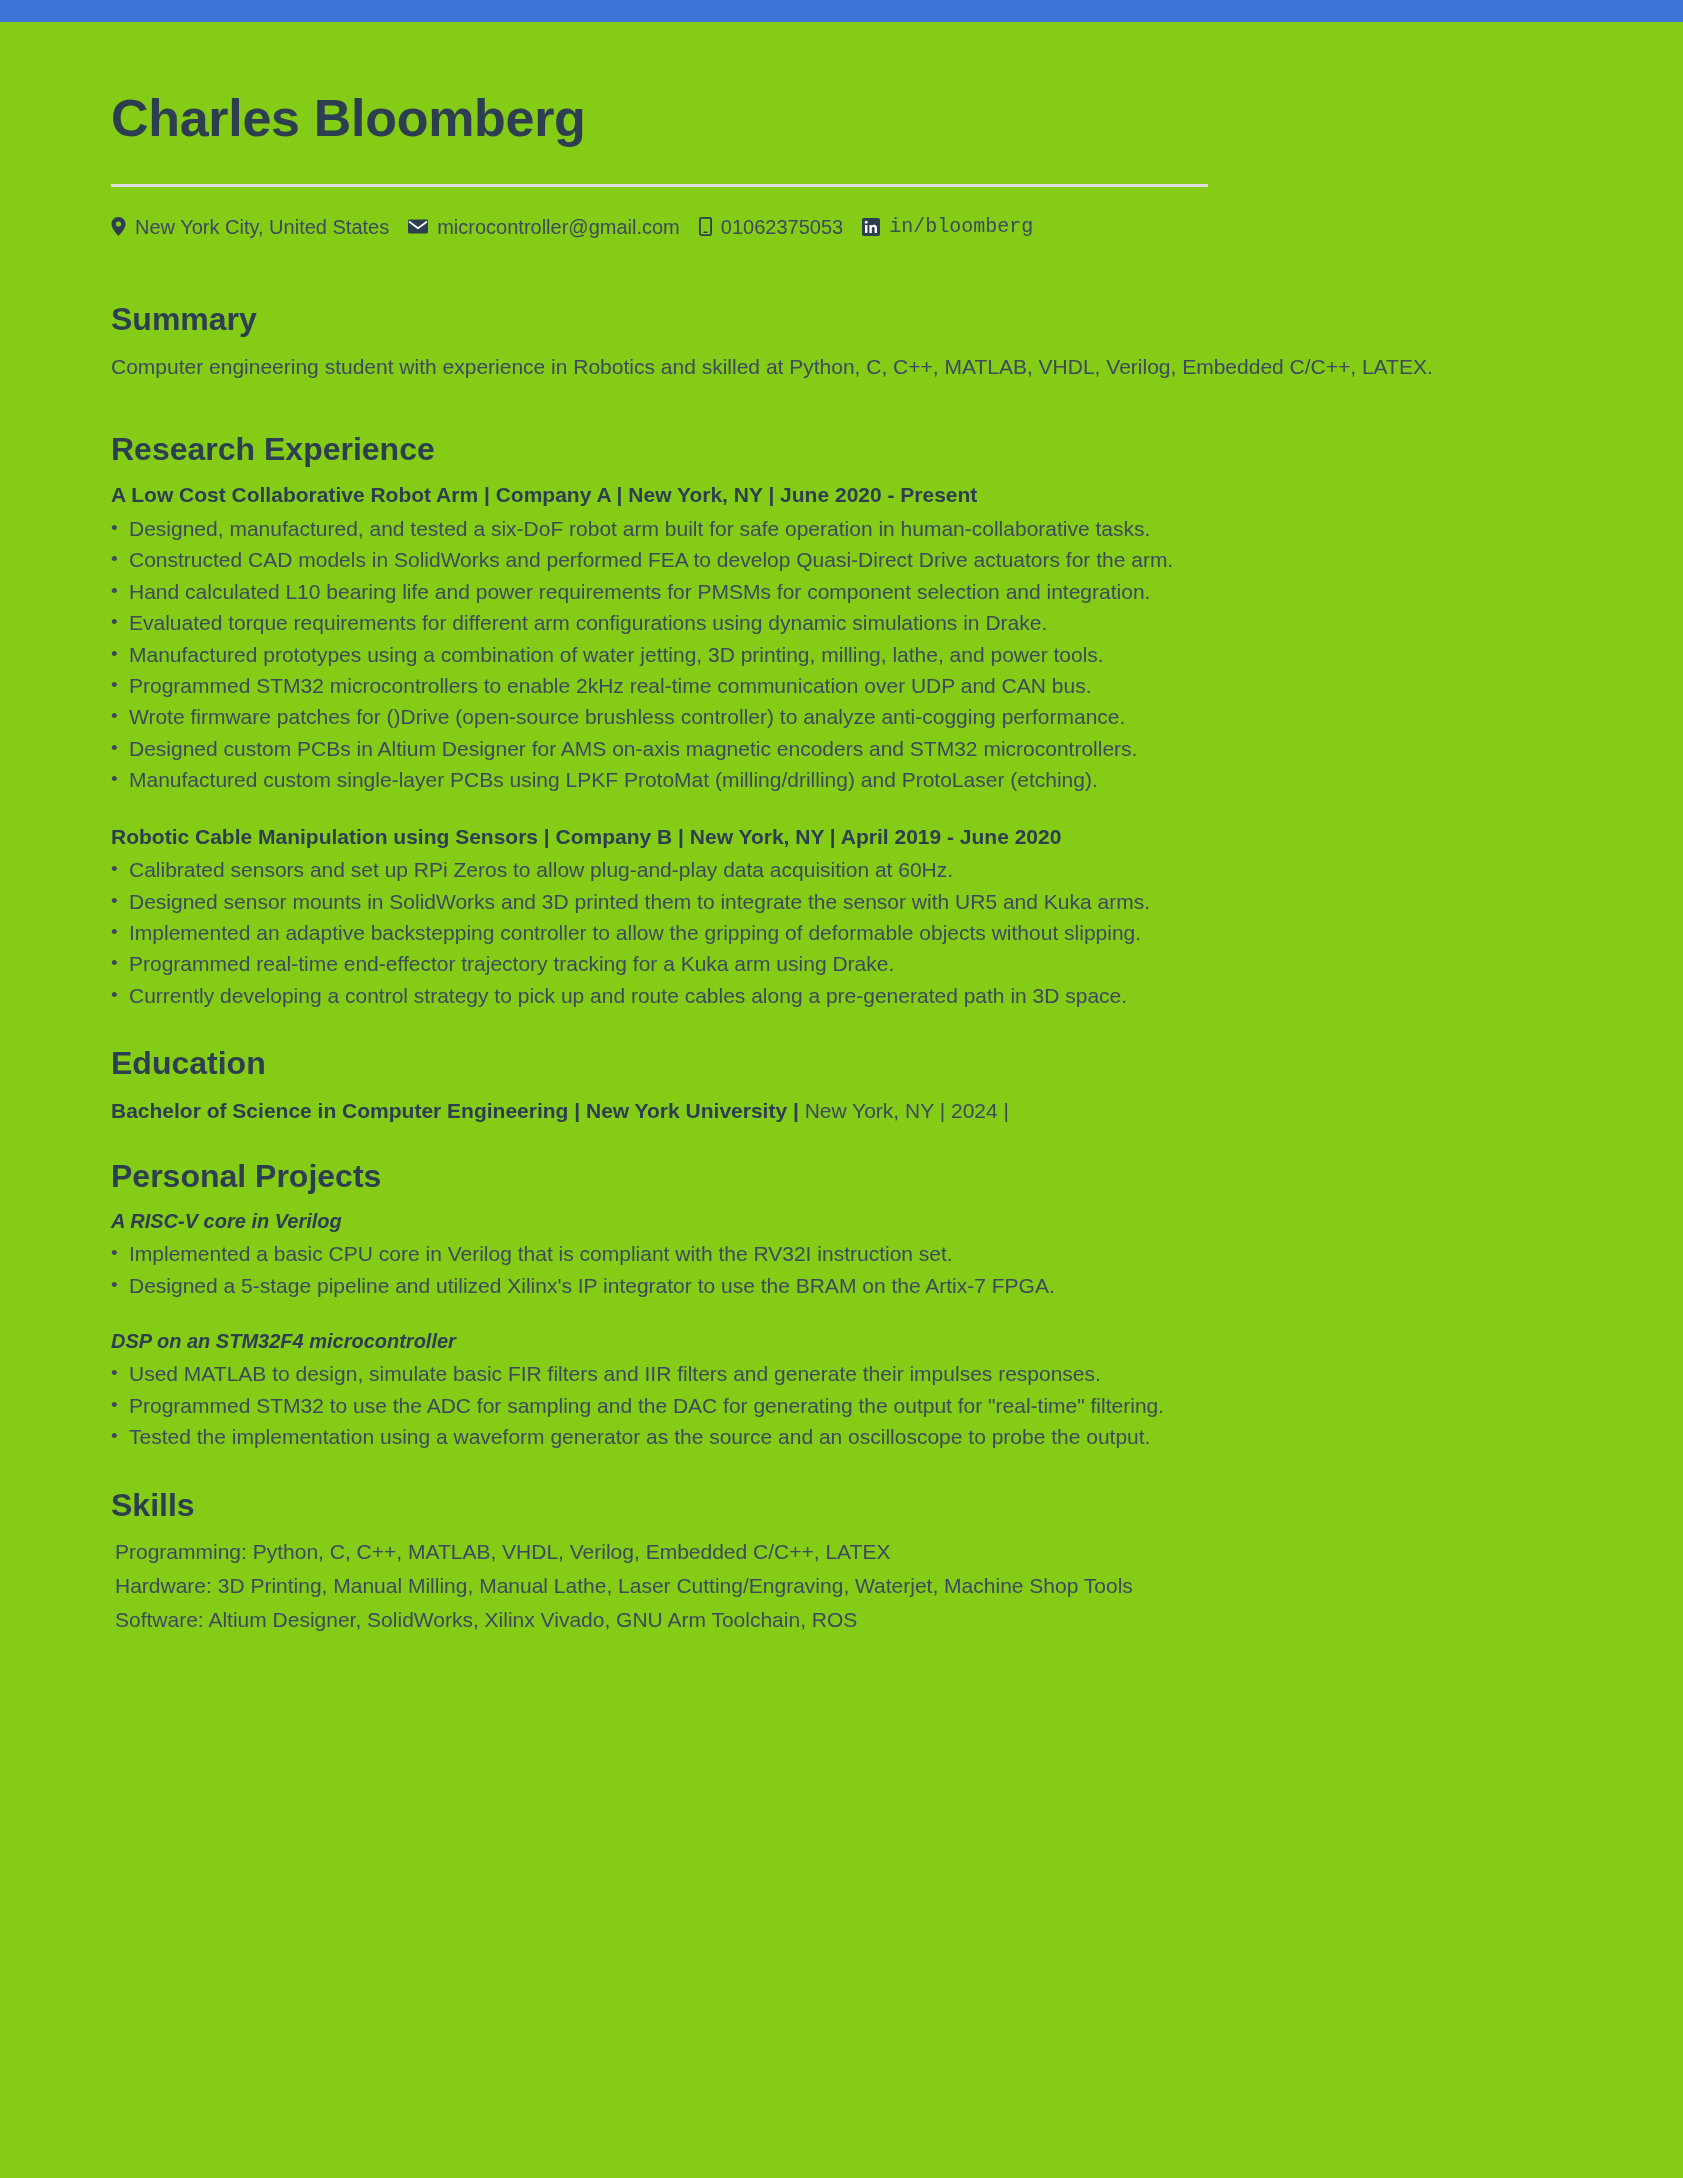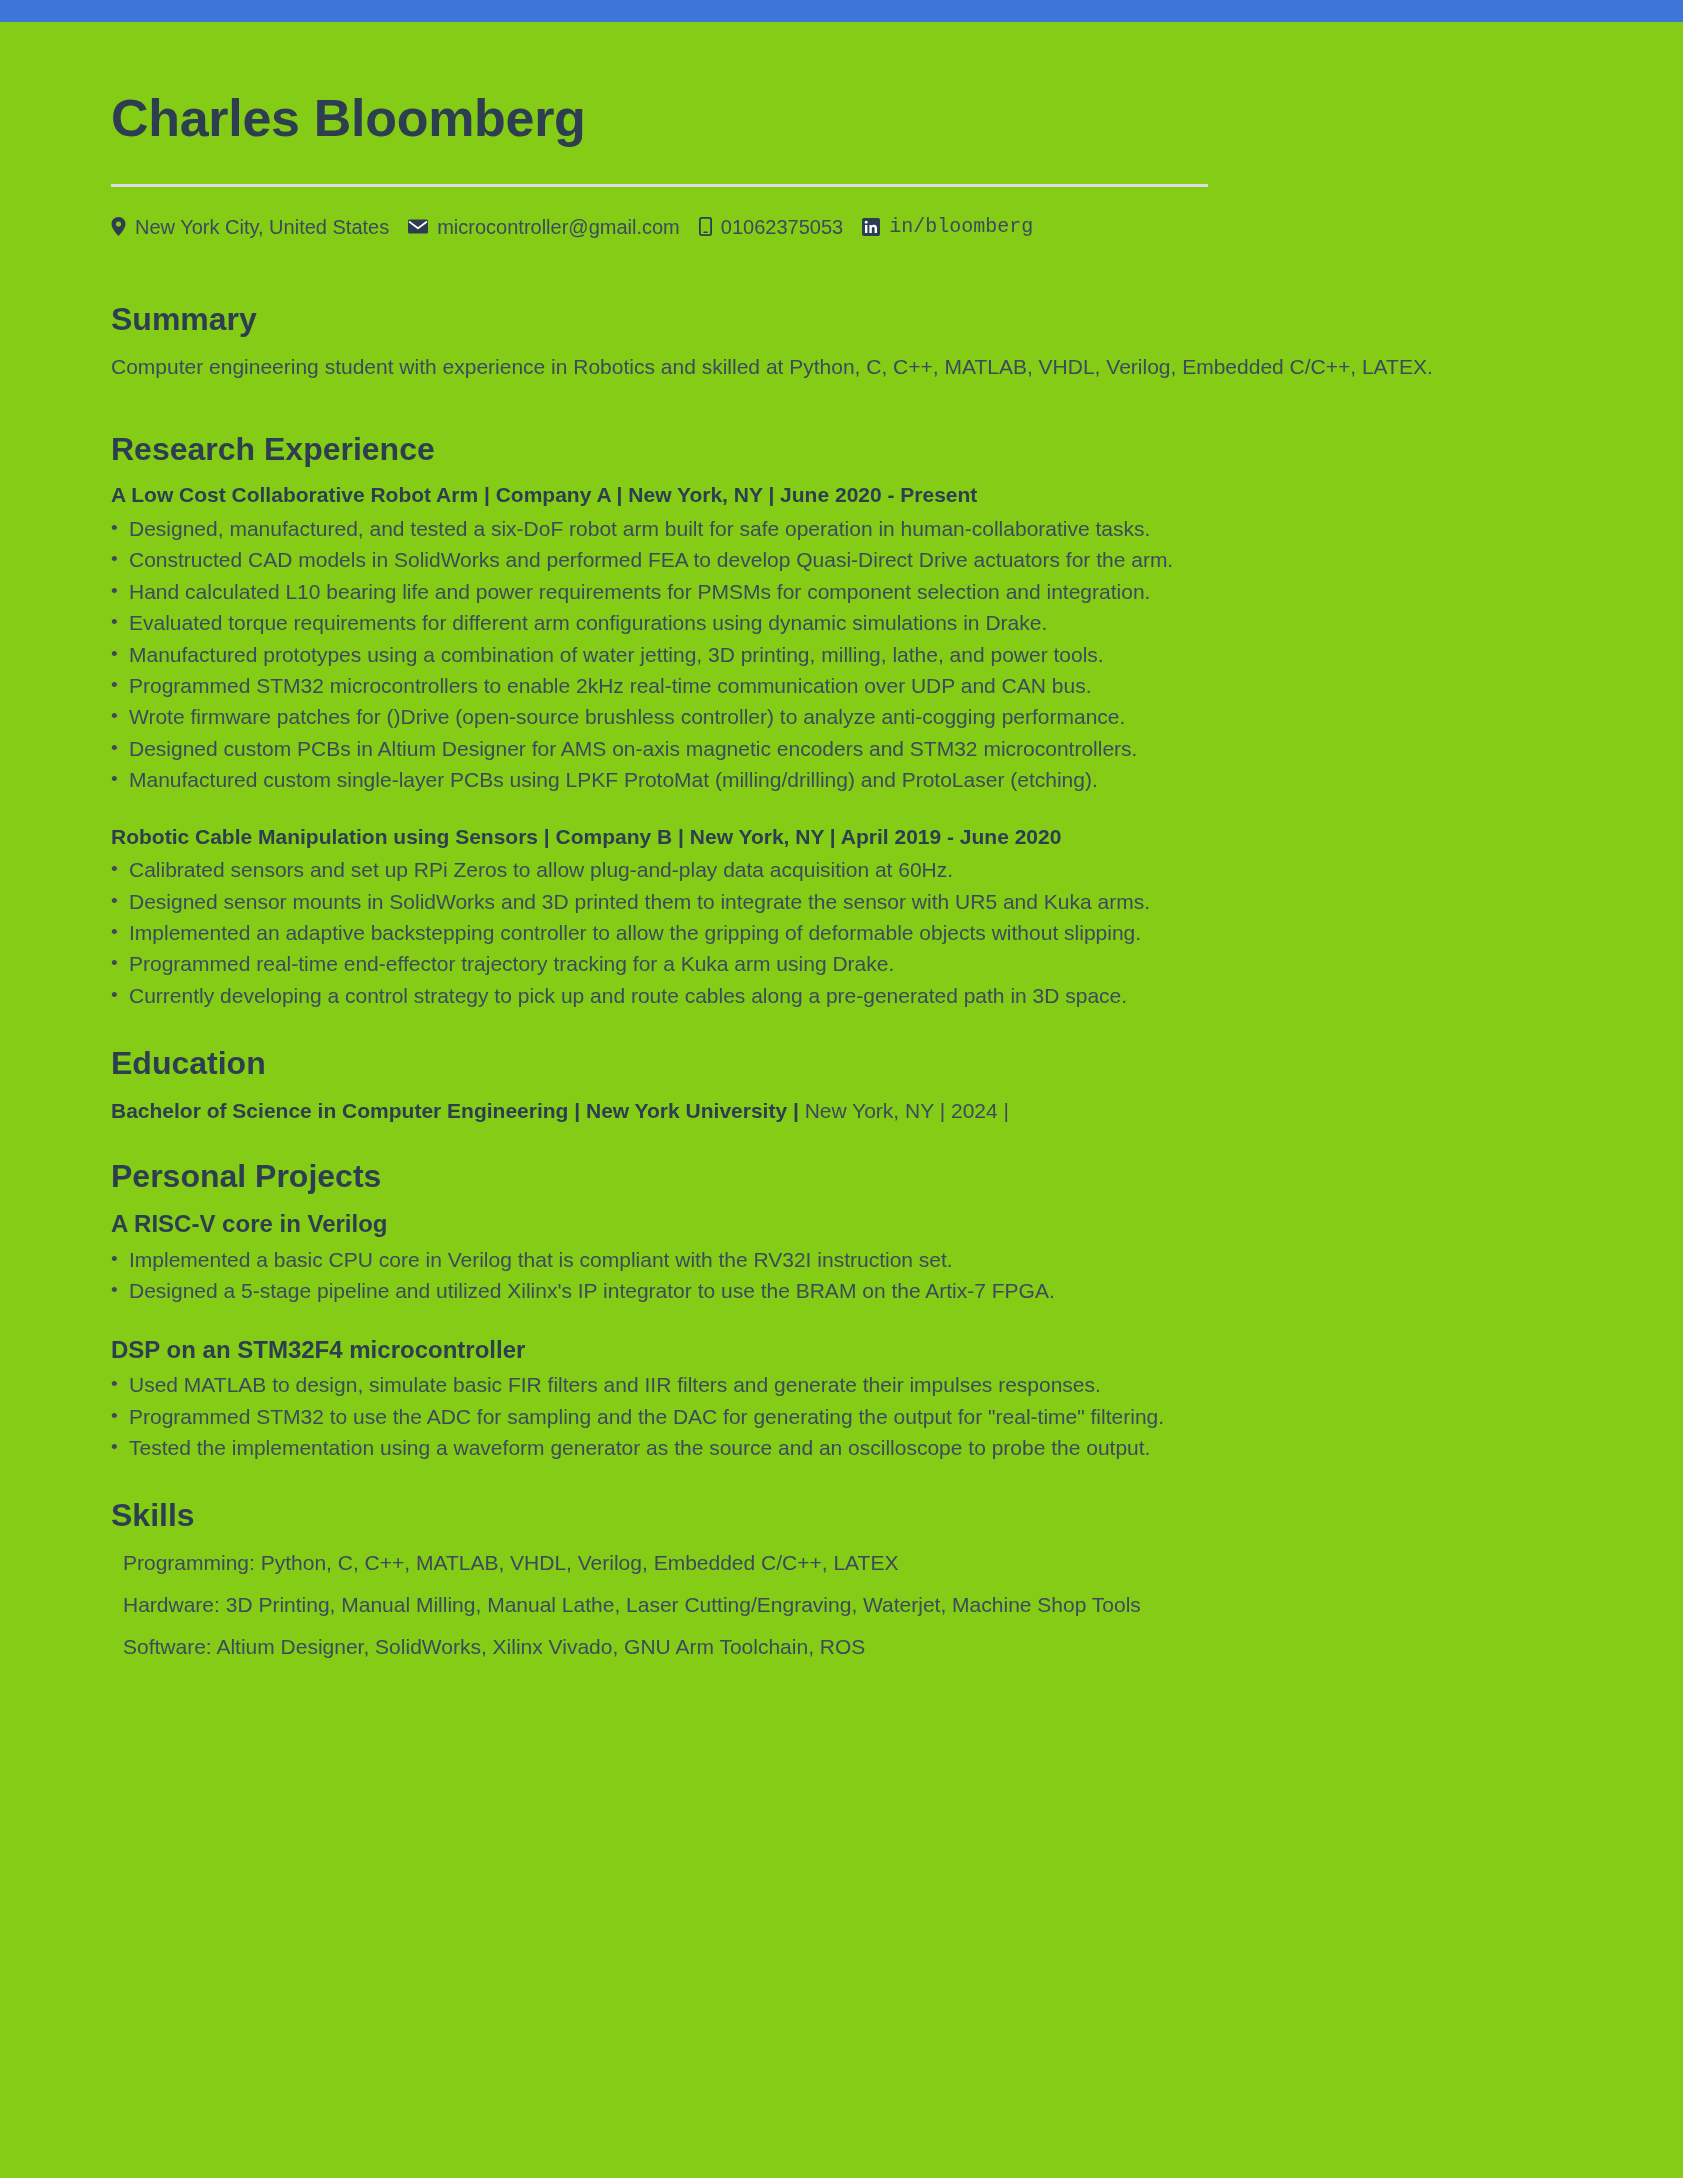--- a/index.html
+++ b/index.html
@@ -130,32 +130,33 @@
 
   .edu-line {
     font-size: 21px;
     line-height: 1.4;
     margin: 0;
     color: #3c4a5c;
   }
   .edu-line .bold { font-weight: bold; color: #2d3e50; }
 
   .project-title {
-    font-size: 24px;
+    font-size: 20px;
     font-weight: bold;
     color: #2d3e50;
     margin: 0 0 4px 0;
     line-height: 1.35;
+    font-style: italic;
   }
 
   .skill-line {
     font-size: 21px;
     line-height: 1.44;
     color: #3c4a5c;
-    margin: 12px;
+    margin: 4px;
   }
 </style>
 </head>
 <body>
 
 <div id="resume-page">
 
   <div id="top-accent-bar"></div>
 
   <div id="content">

